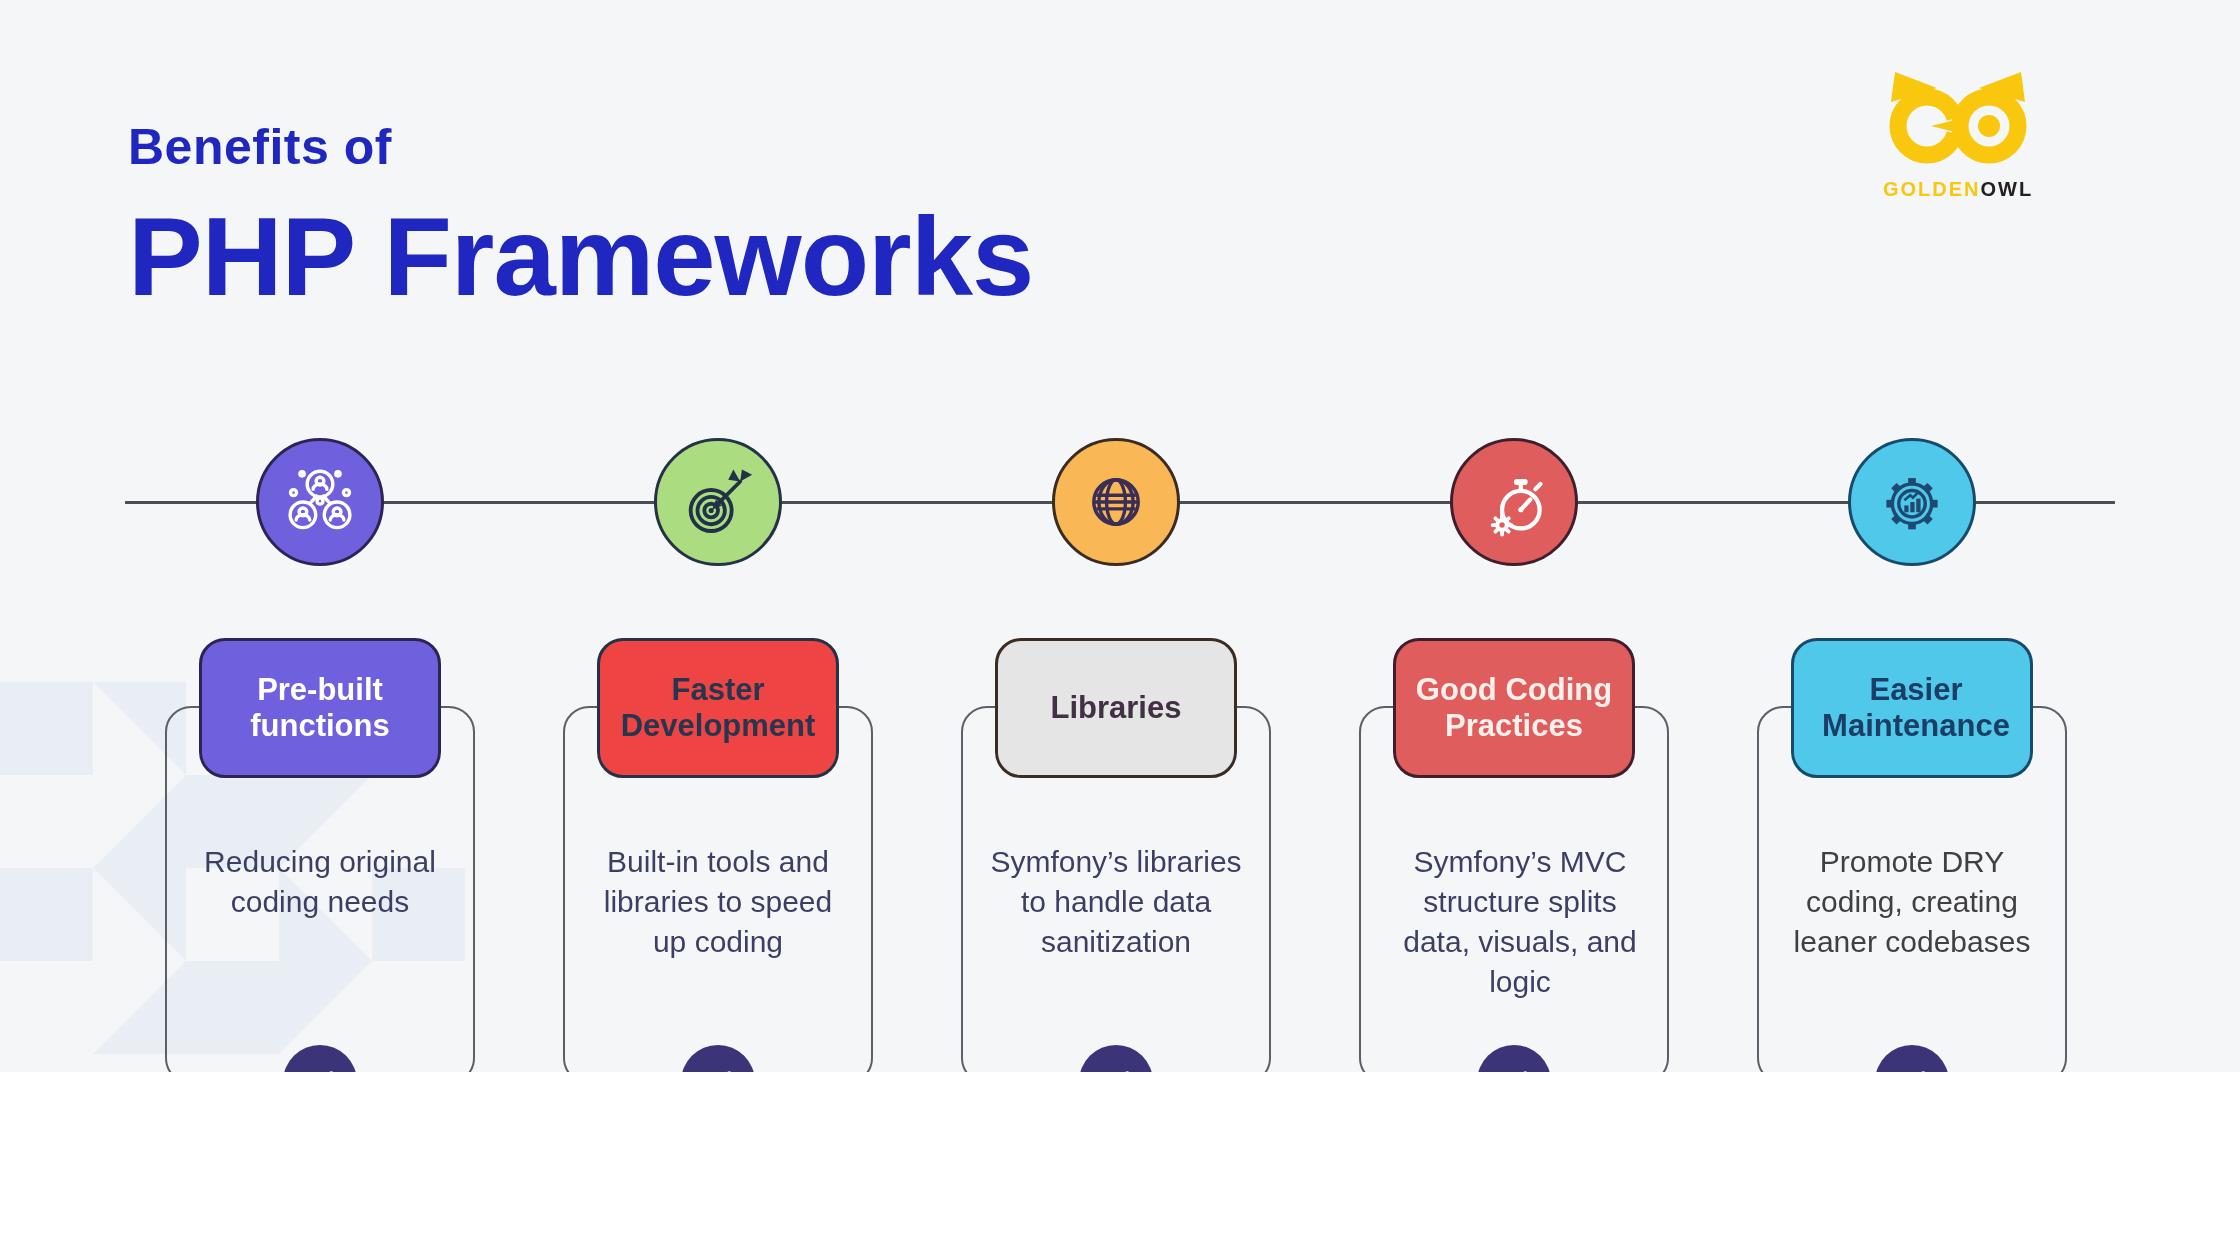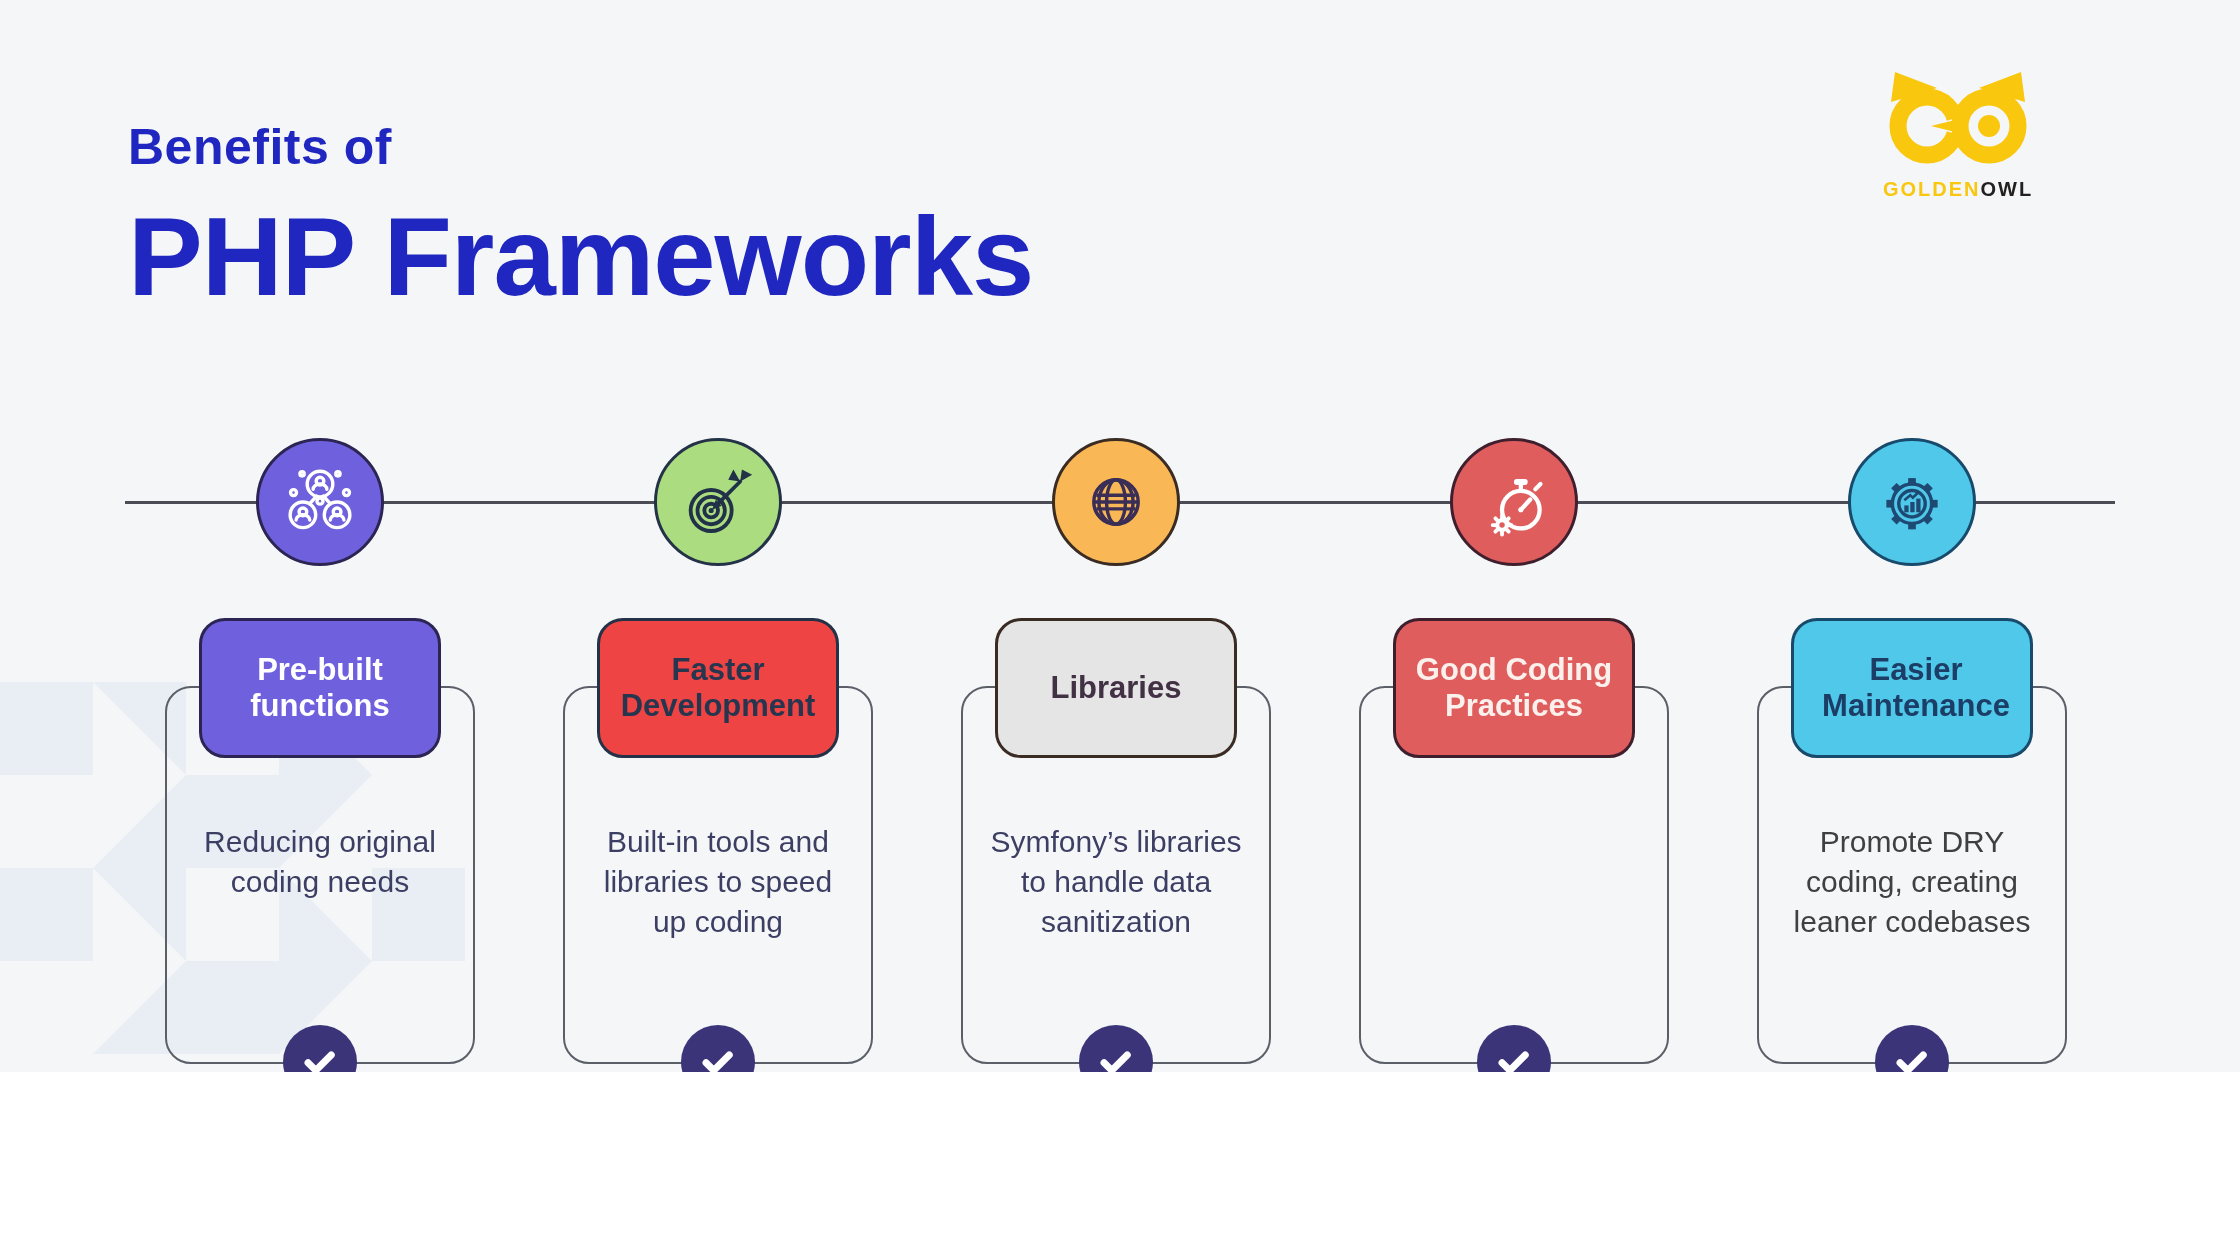--- a/index.html
+++ b/index.html
@@ -20,21 +20,21 @@
   .logo-mark { width:152px; height:104px; display:block; margin:0 auto; }
   .logo-word { margin-top:8px; font-size:20px; font-weight:800; letter-spacing:2px; white-space:nowrap; }
 
   
   .timeline-line { position:absolute; left:125px; top:501px; width:1990px; height:2.5px; }
   .t-circle { position:absolute; top:438px; width:128px; height:128px; border-radius:50%;
               border:3px solid #262447; display:flex; align-items:center; justify-content:center; }
   .t-circle svg { width:82px; height:82px; }
 
   
-  .cards { position:absolute; left:165px; top:686px; display:flex; gap:88px; }
+  .cards { position:absolute; left:165px; top:706px; display:flex; gap:88px; }
   .card { position:relative; width:310px; height:378px; border:2px solid #5A5F68; border-radius:26px; }
   .badge { position:absolute; top:-70px; left:50%; transform:translateX(-50%); width:242px; min-height:140px;
            border:3px solid; border-radius:26px; display:flex; align-items:center; justify-content:center;
            text-align:center; font-size:31px; font-weight:700; line-height:1.15; padding:10px 12px; }
   .card-body { width:256px; margin:134px auto 0; text-align:center; font-size:30px; line-height:1.33; font-weight:500; }
   .check-circle { position:absolute; left:50%; bottom:-37px; transform:translateX(-50%); width:74px; height:74px;
                   border-radius:50%; display:flex; align-items:center; justify-content:center; }
   .check-circle svg { width:52px; height:52px; }
 
   svg .st { stroke:currentColor; fill:none; }
@@ -218,20 +218,21 @@
         <svg viewBox="0 0 74 74">
           <polyline points="20,38 31,49 53,27" fill="none" stroke="#FFFFFF" stroke-width="10" stroke-linecap="round" stroke-linejoin="round"></polyline>
         </svg>
       </div>
     </section>
 
     <section class="card" style="border-color: rgb(90, 95, 104); padding-left: 12px;">
       <div class="badge" style="background: rgb(224, 93, 93); border-color: rgb(63, 31, 46); color: rgb(251, 240, 236);">
         <span>Good Coding Practices</span>
       </div>
+      <p class="card-body" style="color: rgb(60, 63, 99);">Symfony’s MVC structure splits data, visuals, and logic</p>
       <div class="check-circle" style="background: rgb(59, 52, 121);">
         <svg viewBox="0 0 74 74">
           <polyline points="20,38 31,49 53,27" fill="none" stroke="#FFFFFF" stroke-width="10" stroke-linecap="round" stroke-linejoin="round"></polyline>
         </svg>
       </div>
     </section>
 
     <section class="card" style="border-color: rgb(90, 95, 104);">
       <div class="badge" style="background: rgb(79, 200, 234); border-color: rgb(23, 74, 107); color: rgb(28, 61, 101); padding-left: 20px;">
         <span>Easier Maintenance</span>

